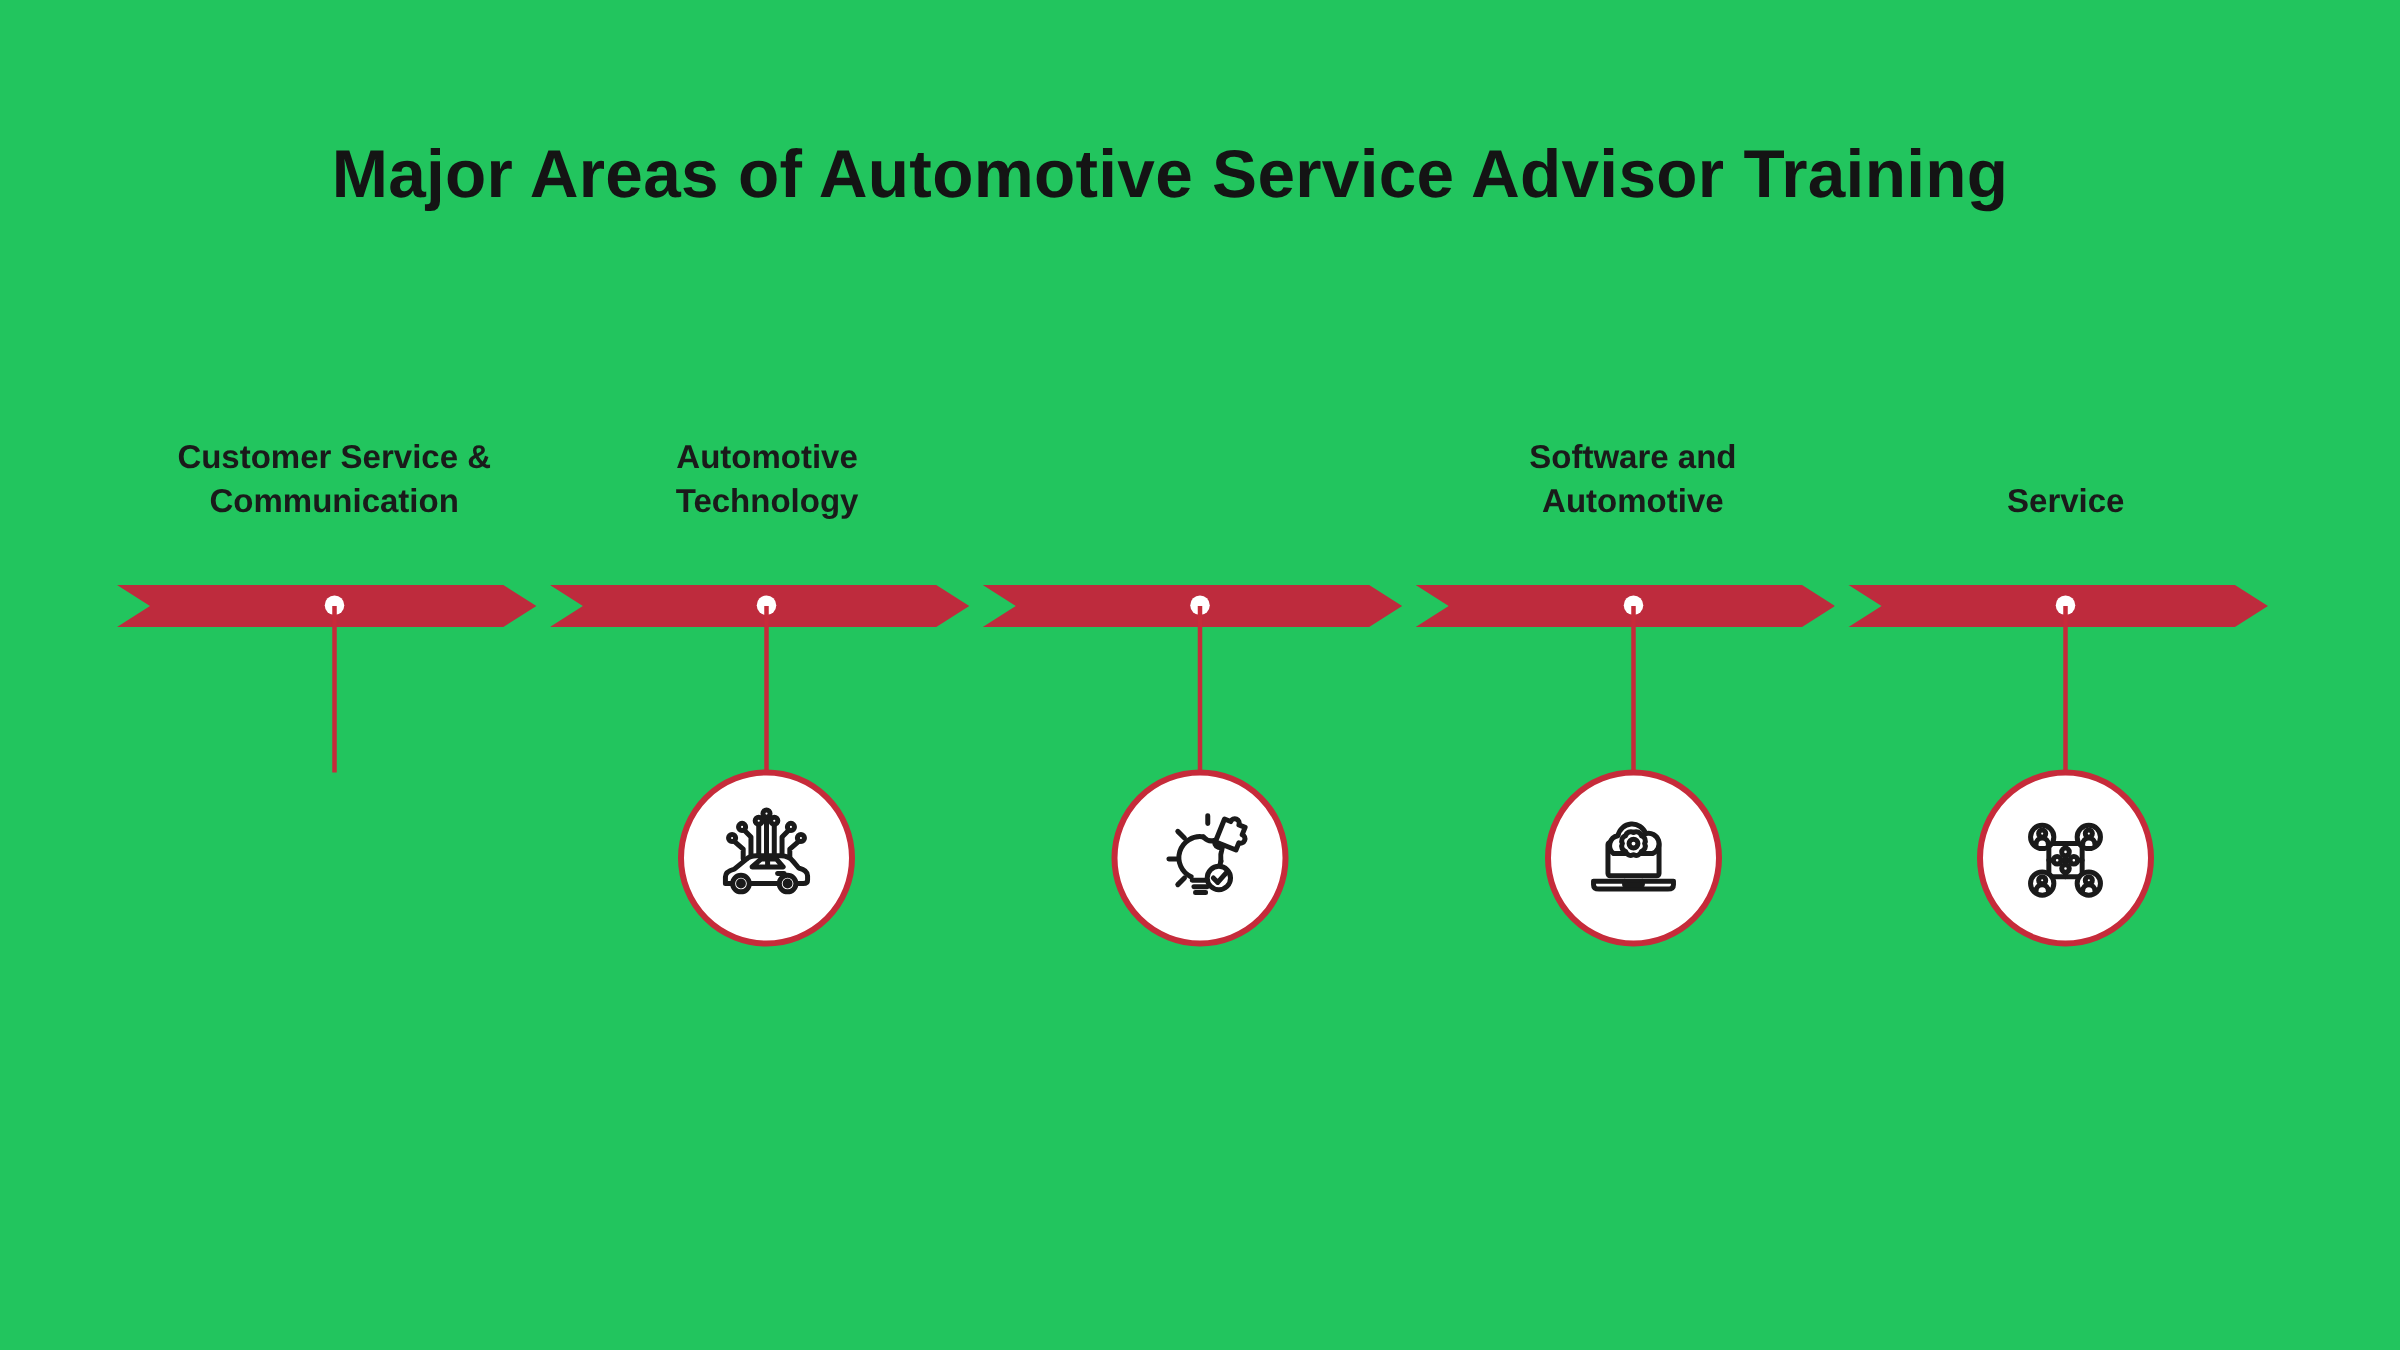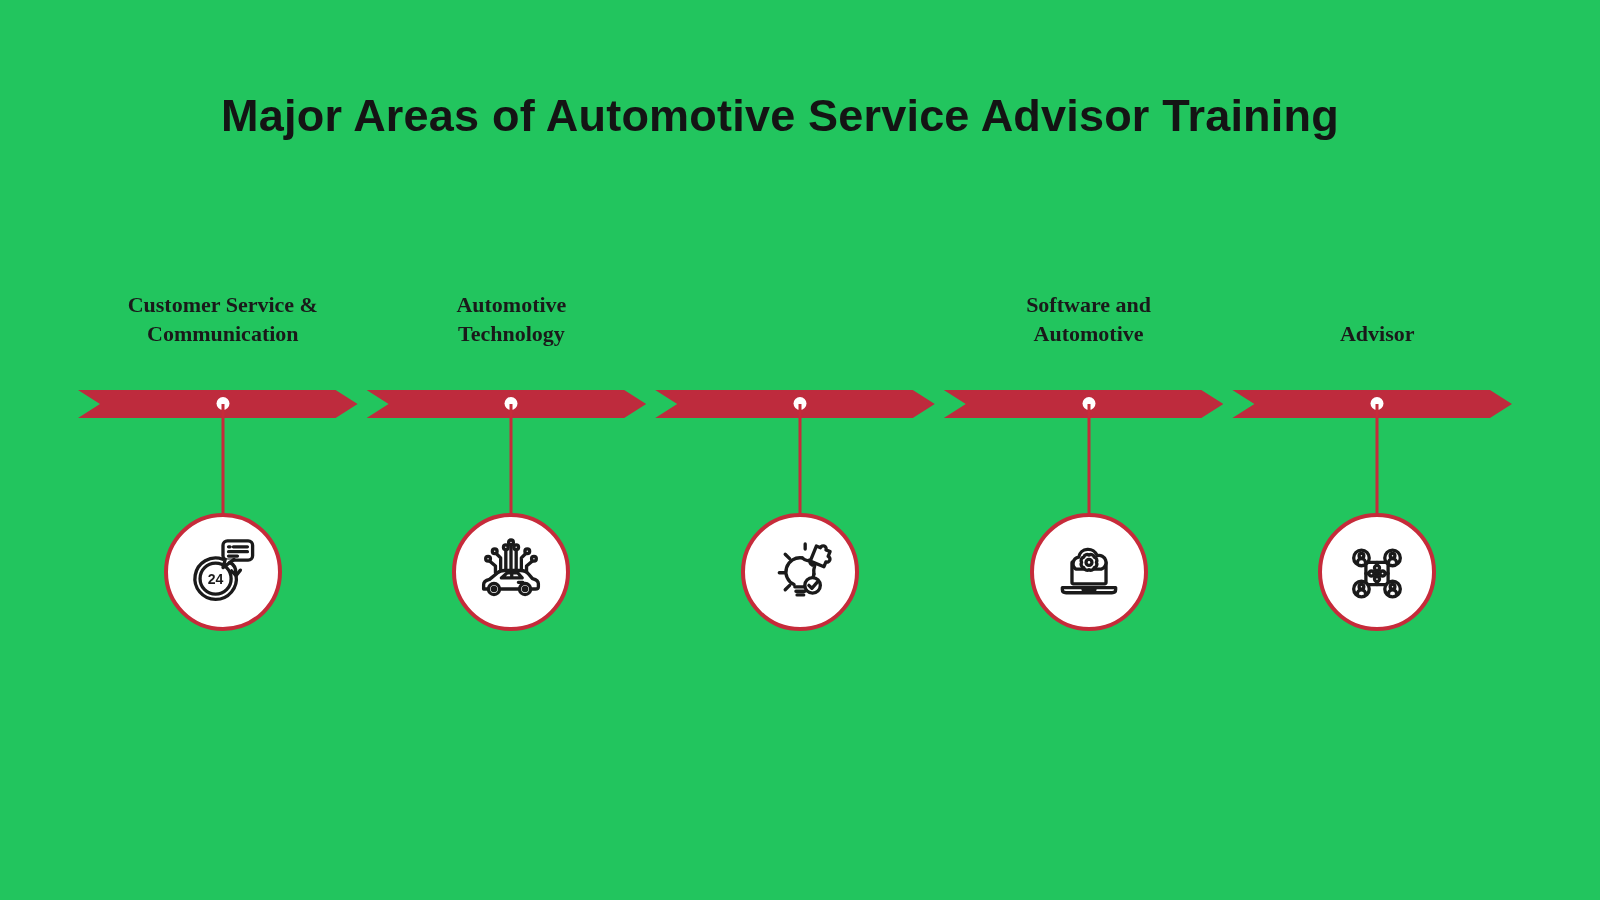--- a/index.html
+++ b/index.html
@@ -5,21 +5,21 @@
   html,body{margin:0;padding:0;background:#ffffff;}
   .canvas{position:relative;width:1600px;height:900px;background:#22c55e;overflow:hidden;
           font-family:"Liberation Sans",sans-serif;color:#1a1a1a;}
   .title{position:absolute;top:60px;left:40px;width:1480px;text-align:center;
          font-size:45px;font-weight:800;letter-spacing:.2px;color:#141414;}
   .columns{position:absolute;left:78px;top:270px;width:1434px;height:380px;display:flex;gap:9px;}
   .column{flex:1 1 0;position:relative;}
   .label{position:absolute;top:0;height:78px;width:300px;left:calc(50% + 5px);
          transform:translateX(-50%);display:flex;align-items:flex-end;justify-content:center;}
   .label-text{white-space:pre-line;text-align:center;font-size:22px;font-weight:700;
-              line-height:29px;color:#1a1a1a;font-family:Liberation Serif, serif;}
+              line-height:29px;color:#1a1a1a;}
   .segment{position:absolute;top:120px;left:0;right:0;height:28px;background:#be2b3d;
            clip-path:polygon(0 0,calc(100% - 22px) 0,100% 50%,calc(100% - 22px) 100%,0 100%,22px 50%);}
   .dot{position:absolute;top:127px;left:calc(50% + 5px);transform:translateX(-50%);
        width:13px;height:13px;border-radius:50%;background:#ffffff;}
   .connector{position:absolute;top:134px;left:calc(50% + 5px);transform:translateX(-50%);
              width:3px;height:111px;background:#c62b3a;}
   .icon-circle{position:absolute;top:243px;left:calc(50% + 5px);transform:translateX(-50%);
                width:110px;height:110px;border:4px solid #c62b3a;border-radius:50%;background:#ffffff;
                display:flex;align-items:center;justify-content:center;}
   .icon{width:74px;height:74px;}
@@ -37,32 +37,20 @@
   <div class="columns">
 
     <div class="column">
       <div class="label">
         <span class="label-text">Customer Service &amp;
 Communication</span>
       </div>
       <div class="segment"></div>
       <div class="dot"></div>
       <div class="connector"></div>
-      <div class="icon-circle">
-        <svg class="icon" viewBox="0 0 100 100">
-          <path d="M 67.6 54.1 A 28 28 0 1 1 49.6 32.7"></path>
-          <circle cx="40" cy="59" r="21"></circle>
-          <text class="num" x="40" y="66" text-anchor="middle">24</text>
-          <rect class="wfill" x="50" y="8" width="40" height="26" rx="6"></rect>
-          <path class="wfill" d="M 53 33 L 50 44 L 65 33"></path>
-          <path d="M 57.5 16 h 2 M 64 16 h 19 M 57.5 22.5 h 25.5 M 57.5 28.5 h 12"></path>
-          <path d="M 59 37 Q 67.5 41 67.5 52"></path>
-          <path d="M 61.5 48.5 L 67.6 55 L 73.5 47.5"></path>
-        </svg>
-      </div>
     </div>
 
     <div class="column">
       <div class="label">
         <span class="label-text">Automotive
 Technology</span>
       </div>
       <div class="segment"></div>
       <div class="dot"></div>
       <div class="connector"></div>
@@ -119,21 +107,21 @@
           <path d="M 42 71 v 3 h 16 v -3"></path>
           <path class="wfill" d="M 32 46 A 9 9 0 0 1 36 30 A 13 13 0 0 1 61 28 A 9.5 9.5 0 0 1 67 46 Z"></path>
           <path class="wfill" d="M 60 37 A 4.8 4.8 0 0 1 57.07 44.07 A 4.8 4.8 0 0 1 50 47 A 4.8 4.8 0 0 1 42.93 44.07 A 4.8 4.8 0 0 1 40 37 A 4.8 4.8 0 0 1 42.93 29.93 A 4.8 4.8 0 0 1 50 27 A 4.8 4.8 0 0 1 57.07 29.93 A 4.8 4.8 0 0 1 60 37 Z"></path>
           <circle cx="50" cy="37" r="4"></circle>
         </svg>
       </div>
     </div>
 
     <div class="column">
       <div class="label">
-        <span class="label-text">Advisor</span>
+        <span class="label-text">Service</span>
       </div>
       <div class="segment"></div>
       <div class="dot"></div>
       <div class="connector"></div>
       <div class="icon-circle">
         <svg class="icon" viewBox="0 0 100 100">
           <rect class="wfill" x="35" y="37" width="30" height="30"></rect>
           <path d="M 50 37 V 67 M 35 52 H 65"></path>
           <circle class="wfill" cx="50" cy="44.5" r="3.4"></circle>
           <circle class="wfill" cx="57.5" cy="52" r="3.4"></circle>

